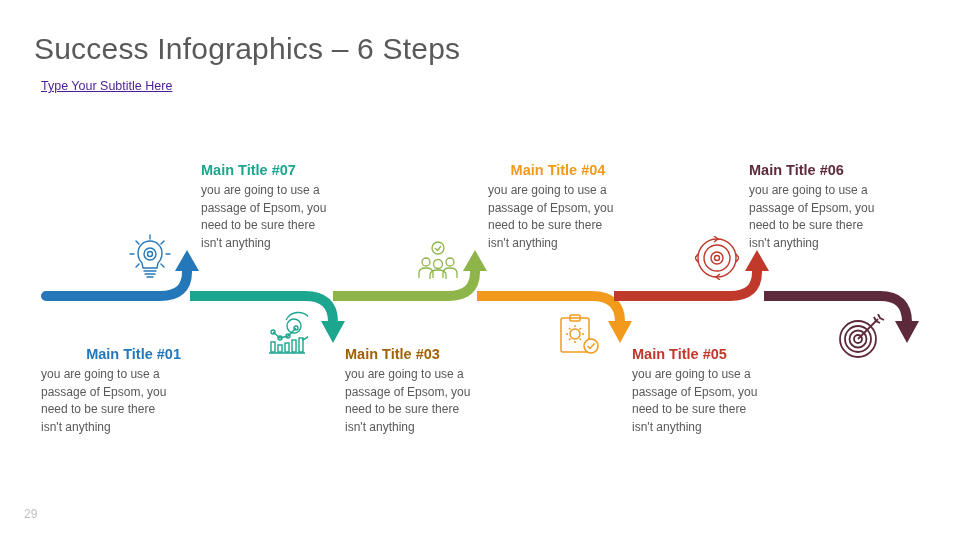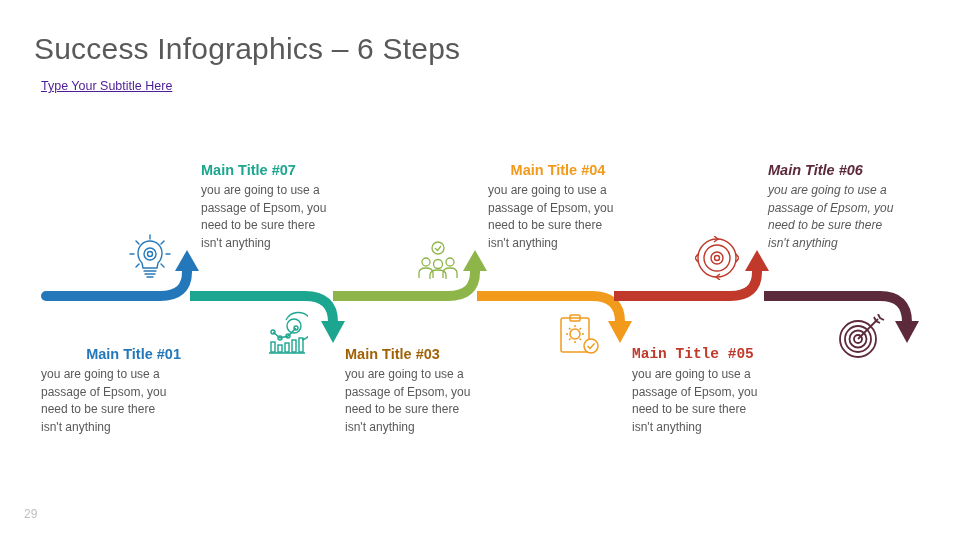--- a/index.html
+++ b/index.html
@@ -159,20 +159,20 @@
   <div class="step-title" style="color:#a16207;">Main Title #03</div>
   <div class="step-desc">you are going to use a passage of Epsom, you need to be sure there isn't anything</div>
 </div>
 
 <div class="step" style="left:488px;top:161px;">
   <div class="step-title" style="color:#f19a1c;text-align:center;">Main Title #04</div>
   <div class="step-desc">you are going to use a passage of Epsom, you need to be sure there isn't anything</div>
 </div>
 
 <div class="step" style="left:632px;top:345px;">
-  <div class="step-title" style="color:#c0392b;font-family:Liberation Mono, monospace;">Main Title #05</div>
+  <div class="step-title" style="color:#c0392b;">Main Title #05</div>
   <div class="step-desc">you are going to use a passage of Epsom, you need to be sure there isn't anything</div>
 </div>
 
-<div class="step" style="left:768px;top:161px;font-style:italic;">
+<div class="step" style="left:749px;top:161px;">
   <div class="step-title" style="color:#5d2a3c;">Main Title #06</div>
   <div class="step-desc">you are going to use a passage of Epsom, you need to be sure there isn't anything</div>
 </div>
 
 </body></html>

